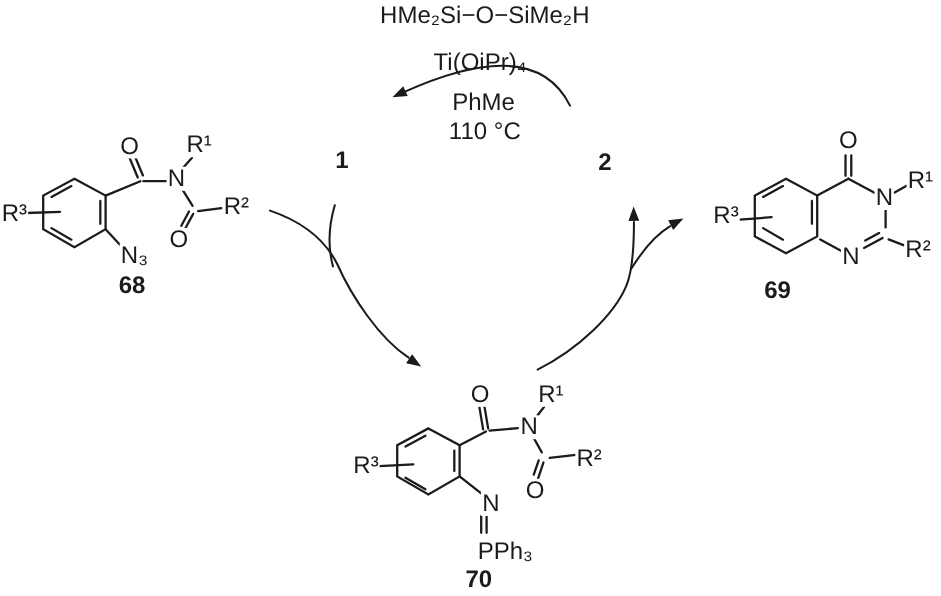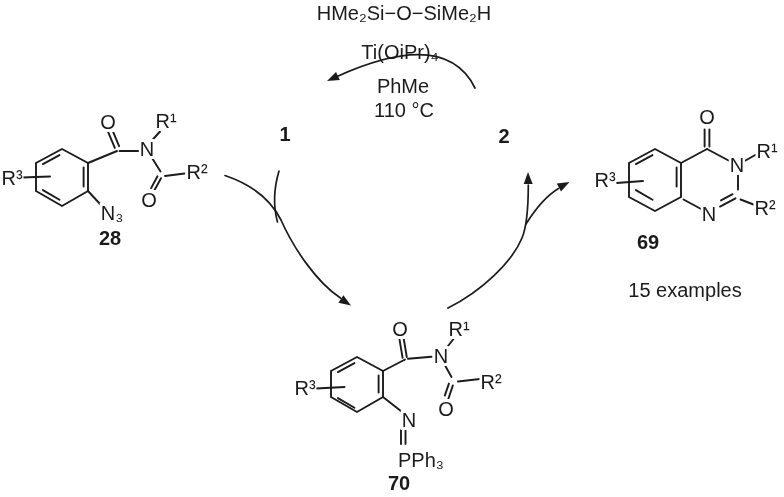--- a/index.html
+++ b/index.html
@@ -114,30 +114,29 @@
   <div class="lbl nobg num" style="left:285px;top:134px;">1</div>
   <div class="lbl nobg num" style="left:504px;top:136px;">2</div>
 
   <div class="lbl" style="left:12px;top:178px;">R³</div>
   <div class="lbl" style="left:108px;top:122px;">O</div>
   <div class="lbl" style="left:166px;top:121px;">R¹</div>
   <div class="lbl" style="left:147px;top:149px;">N</div>
   <div class="lbl" style="left:197px;top:172px;">R²</div>
   <div class="lbl" style="left:149px;top:200px;">O</div>
   <div class="lbl" style="left:112px;top:213px;">N₃</div>
-  <div class="lbl nobg num" style="left:110px;top:238px;">28</div>
+  <div class="lbl nobg num" style="left:110px;top:238px;">68</div>
 
   <div class="lbl" style="left:605px;top:180px;">R³</div>
   <div class="lbl" style="left:707px;top:117px;">O</div>
   <div class="lbl" style="left:737px;top:165px;">N</div>
   <div class="lbl" style="left:767px;top:151px;">R¹</div>
   <div class="lbl" style="left:765px;top:208px;">R²</div>
   <div class="lbl" style="left:709px;top:214px;">N</div>
   <div class="lbl nobg num" style="left:648px;top:242px;">69</div>
-  <div class="lbl nobg" style="left:685px;top:290px;">15 examples</div>
 
   <div class="lbl" style="left:305px;top:388px;">R³</div>
   <div class="lbl" style="left:400px;top:329px;">O</div>
   <div class="lbl" style="left:459px;top:329px;">R¹</div>
   <div class="lbl" style="left:441px;top:356px;">N</div>
   <div class="lbl" style="left:491px;top:382px;">R²</div>
   <div class="lbl" style="left:446px;top:409px;">O</div>
   <div class="lbl" style="left:409px;top:420px;">N</div>
   <div class="lbl" style="left:421px;top:460px;">PPh₃</div>
   <div class="lbl nobg num" style="left:399px;top:483px;">70</div>

